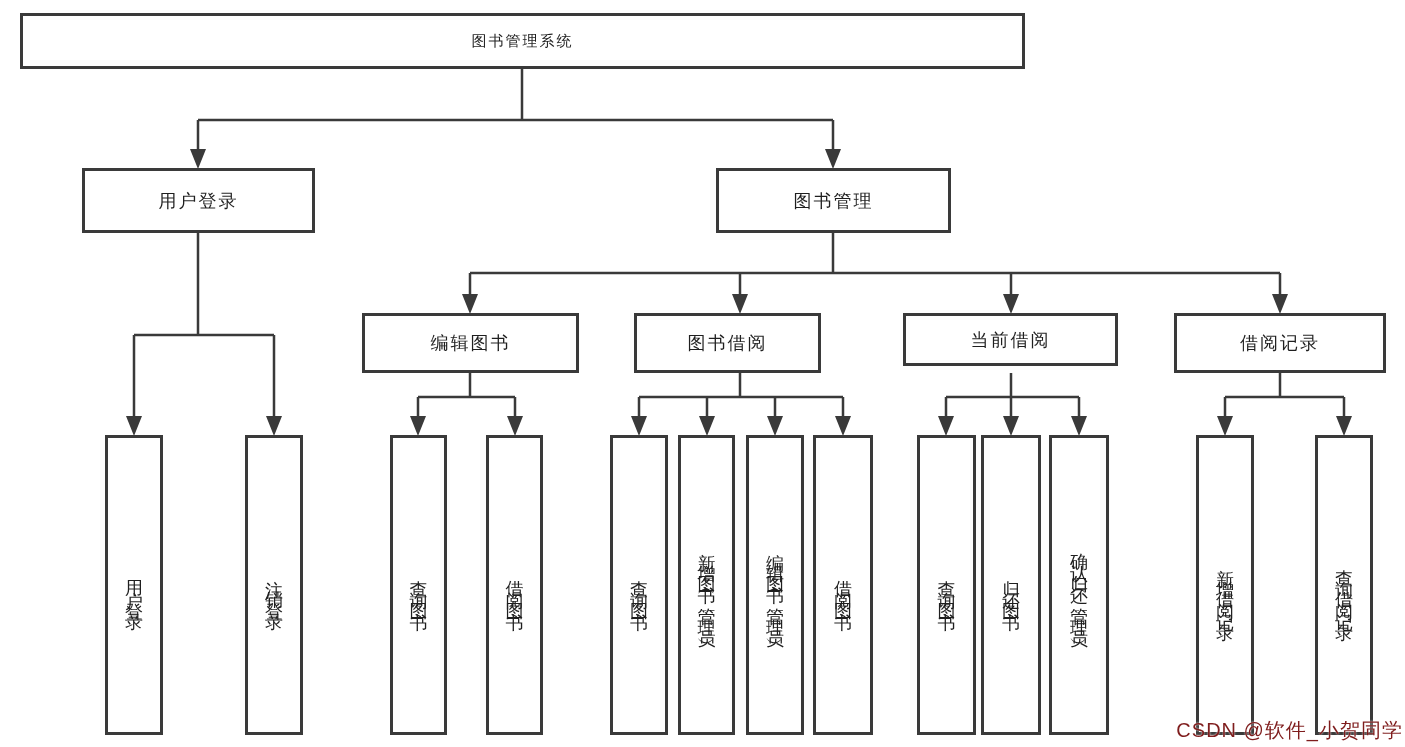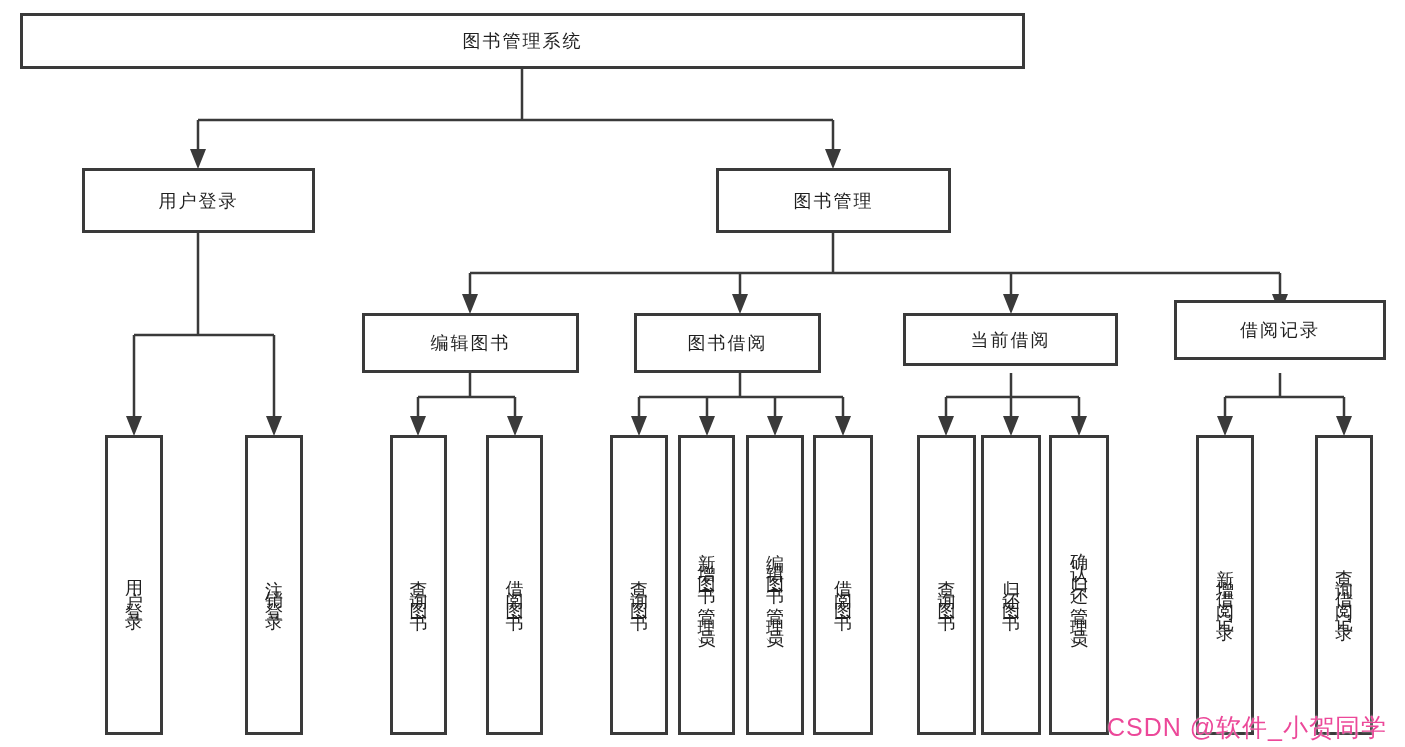--- a/index.html
+++ b/index.html
@@ -24,57 +24,57 @@
     display: flex;
     align-items: center;
     justify-content: center;
     color: #1f1f1f;
   }
   .node.h {
     font-size: 18px;
     letter-spacing: 2px;
     white-space: nowrap;
   }
-  .node.root { font-size: 18px; }
+  .node.root { font-size: 15px; }
   .node.v {
     writing-mode: vertical-rl;
     font-size: 18px;
     letter-spacing: 11px;
     line-height: 1;
     padding-top: 6px;
   }
   
   #n-root          { left: 20px;  top: 13px;  width: 1005px; height: 56px; }
   #n-userlogin     { left: 82px;  top: 168px; width: 233px;  height: 65px; }
   #n-bookmgmt      { left: 716px; top: 168px; width: 235px;  height: 65px; }
   #n-newbook       { left: 362px; top: 313px; width: 217px;  height: 60px; }
   #n-bookborrow    { left: 634px; top: 313px; width: 187px;  height: 60px; }
   #n-currentborrow { left: 903px; top: 313px; width: 215px;  height: 53px; }
-  #n-borrowrecords { left: 1174px;top: 300px; width: 212px;  height: 60px; }
+  #n-borrowrecords { left: 1174px;top: 313px; width: 212px;  height: 60px; }
   
   .leaf { top: 435px; height: 300px; }
   #l-u1  { left: 105px;  width: 58px; }
   #l-u2  { left: 245px;  width: 58px; }
   #l-nb1 { left: 390px;  width: 57px; }
   #l-nb2 { left: 486px;  width: 57px; }
   #l-bb1 { left: 610px;  width: 58px; }
   #l-bb2 { left: 678px;  width: 57px; }
   #l-bb3 { left: 746px;  width: 58px; }
   #l-bb4 { left: 813px;  width: 60px; }
   #l-cb1 { left: 917px;  width: 59px; }
   #l-cb2 { left: 981px;  width: 60px; }
   #l-cb3 { left: 1049px; width: 60px; }
   #l-br1 { left: 1196px; width: 58px; }
   #l-br2 { left: 1315px; width: 58px; }
   .watermark {
     position: absolute;
-    right: 18px;
+    right: 2px;
     bottom: 3px;
-    font-size: 25px;
-    color: #ec4899;
+    font-size: 20px;
+    color: #7f1d1d;
     letter-spacing: 1px;
     text-shadow: 0 0 2px #ffffff;
     z-index: 5;
     white-space: nowrap;
   }
 </style>
 </head>
 <body>
 
 <div class="canvas">

